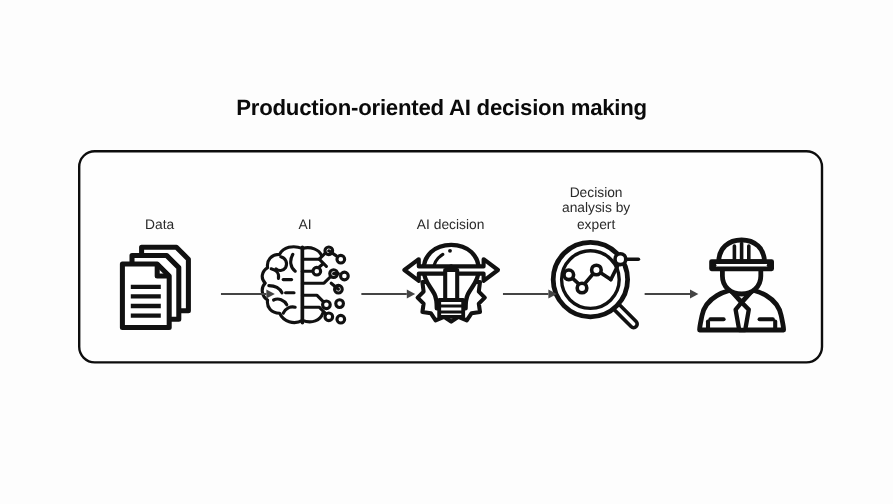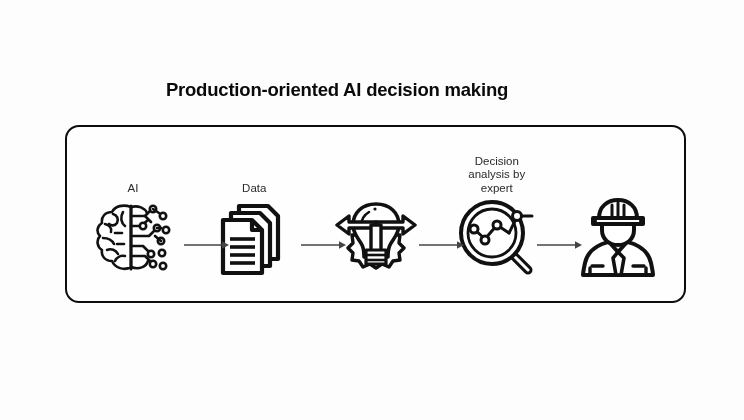--- a/index.html
+++ b/index.html
@@ -25,20 +25,21 @@
   #title {
     position: absolute;
     left: 0;
     top: 79px;
     width: 674px;
     text-align: center;
     font-size: 18.5px;
     font-weight: bold;
     letter-spacing: -0.2px;
     color: #0a0a0a;
+    padding-left: 31px;
   }
 
   #flow-box {
     position: absolute;
     left: 65px;
     top: 125px;
     width: 621px;
     height: 178px;
     box-sizing: border-box;
     border: 2.5px solid #0d0d0d;
@@ -127,20 +128,45 @@
 </style>
 </head>
 <body>
 
 <div id="slide">
 
   <div id="title">Production-oriented AI decision making</div>
 
   <div id="flow-box">
     <div id="flow-row">
+
+      <div class="stage">
+        <div class="labelwrap">
+          <div class="stage-label">Data</div>
+        </div>
+        <div class="icon-holder">
+          <svg width="78" height="78" viewBox="0 0 78 78" fill="none">
+
+            <path d="M24 7 H53 L63 17 V60 H24 Z" fill="#ffffff" stroke="#111111" stroke-width="4.2" stroke-linejoin="round"></path>
+
+            <path d="M16 14 H45 L55 24 V67 H16 Z" fill="#ffffff" stroke="#111111" stroke-width="4.2" stroke-linejoin="round"></path>
+
+            <path d="M8 21 H37 L47 31 V74 H8 Z" fill="#ffffff" stroke="#111111" stroke-width="4.2" stroke-linejoin="round"></path>
+
+            <path d="M37 21 V31 H47" fill="none" stroke="#111111" stroke-width="4.2" stroke-linejoin="round"></path>
+
+            <g stroke="#111111" stroke-width="3.6" stroke-linecap="butt">
+              <line x1="15" y1="40" x2="40" y2="40"></line>
+              <line x1="15" y1="48" x2="40" y2="48"></line>
+              <line x1="15" y1="56" x2="40" y2="56"></line>
+              <line x1="15" y1="64" x2="40" y2="64"></line>
+            </g>
+          </svg>
+        </div>
+      </div>
 
       <div class="stage">
         <div class="labelwrap">
           <div class="stage-label">AI</div>
         </div>
         <div class="icon-holder">
           <svg width="80" height="80" viewBox="0 0 80 80" fill="none" stroke="#111111" stroke-width="2.6" stroke-linecap="round" stroke-linejoin="round">
 
             <path d="M38 9 C30 6 22 8 19 14 C12 14 8 19 9 25 C4 28 3 34 7 38 C3 42 4 49 9 52 C8 58 12 63 19 63 C22 70 31 73 38 69 Z" fill="#ffffff"></path>
 
@@ -180,44 +206,22 @@
             </g>
             <path d="M64 30 H68"></path>
             <path d="M60 11 L66 15"></path>
             <path d="M68 43 L62 38"></path>
           </svg>
         </div>
       </div>
 
       <div class="stage">
         <div class="labelwrap">
-          <div class="stage-label">Data</div>
-        </div>
-        <div class="icon-holder">
-          <svg width="78" height="78" viewBox="0 0 78 78" fill="none">
-
-            <path d="M24 7 H53 L63 17 V60 H24 Z" fill="#ffffff" stroke="#111111" stroke-width="4.2" stroke-linejoin="round"></path>
-
-            <path d="M16 14 H45 L55 24 V67 H16 Z" fill="#ffffff" stroke="#111111" stroke-width="4.2" stroke-linejoin="round"></path>
-
-            <path d="M8 21 H37 L47 31 V74 H8 Z" fill="#ffffff" stroke="#111111" stroke-width="4.2" stroke-linejoin="round"></path>
-
-            <path d="M37 21 V31 H47" fill="none" stroke="#111111" stroke-width="4.2" stroke-linejoin="round"></path>
-
-            <g stroke="#111111" stroke-width="3.6" stroke-linecap="butt">
-              <line x1="15" y1="40" x2="40" y2="40"></line>
-              <line x1="15" y1="48" x2="40" y2="48"></line>
-              <line x1="15" y1="56" x2="40" y2="56"></line>
-              <line x1="15" y1="64" x2="40" y2="64"></line>
-            </g>
-          </svg>
-        </div>
-      </div>
-
-      <div class="stage">
+          <div class="stage-label">AI decision</div>
+        </div>
         <div class="icon-holder">
           <svg width="82" height="80" viewBox="0 0 82 80" fill="none">
 
             <g stroke="#111111" stroke-width="3.4" fill="#ffffff" stroke-linejoin="round">
               <path d="M41 34
                        L49 36 L54 31 L58 37 L65 37 L64 45
                        L69 50 L64 55 L65 62 L58 63 L54 69
                        L47 66 L41 70 L35 66 L28 69 L24 63
                        L17 62 L18 55 L13 50 L18 45 L17 37
                        L24 37 L28 31 L33 36 Z"></path>

